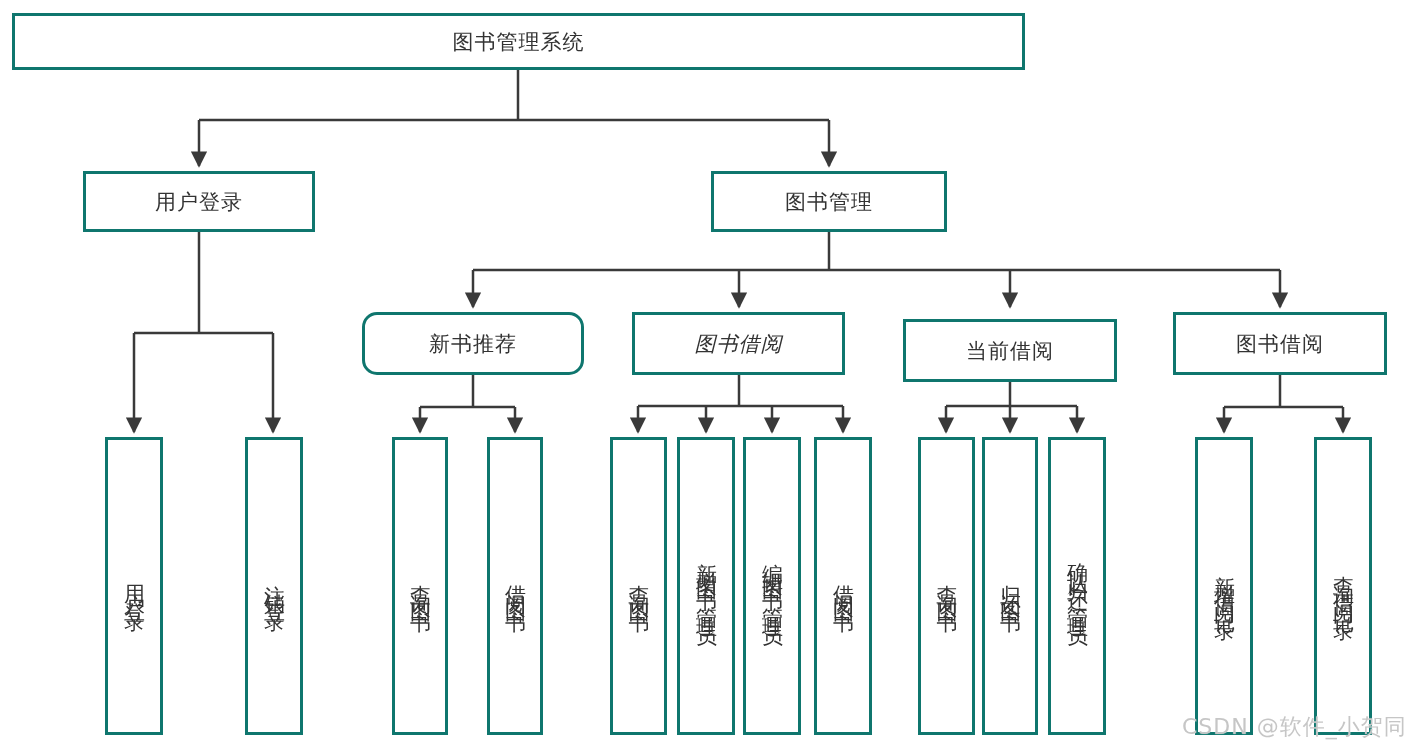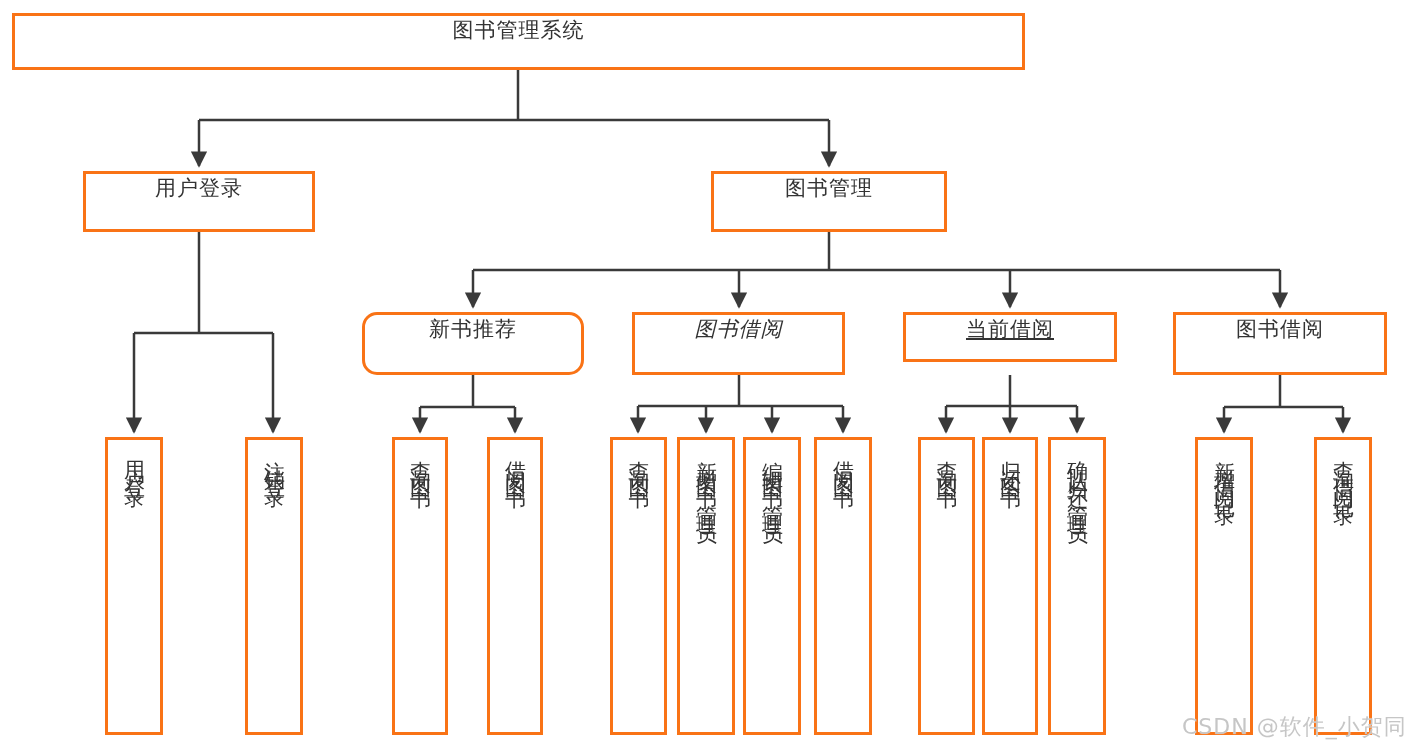--- a/index.html
+++ b/index.html
@@ -9,36 +9,36 @@
     background:#ffffff;
     font-family:"DejaVu Sans","Liberation Sans",sans-serif;
     color:#333333;
     overflow:hidden;
   }
   #connectors{position:absolute;left:0;top:0;z-index:1;}
   .node{
     position:absolute;
     box-sizing:border-box;
     background:#ffffff;
-    border:3px solid #f97316;
-    display:flex;align-items:flex-start;justify-content:center;
+    border:3px solid #0f766e;
+    display:flex;align-items:center;justify-content:center;
     z-index:2;
     font-size:21px;
     letter-spacing:1px;
     white-space:nowrap;
   }
   
   .root{left:12px;top:13px;width:1013px;height:57px;}
   
   .n-userlogin{left:83px;top:171px;width:232px;height:61px;}
   .n-bookmgmt{left:711px;top:171px;width:236px;height:61px;}
   
   .n-newbook{left:362px;top:312px;width:222px;height:63px;border-radius:15px;}
   .n-borrow{left:632px;top:312px;width:213px;height:63px;font-style:italic;}
-  .n-current{left:903px;top:312px;width:214px;height:50px;text-decoration:underline;}
+  .n-current{left:903px;top:319px;width:214px;height:63px;}
   .n-records{left:1173px;top:312px;width:214px;height:63px;}
   
   .leaf{
     top:437px;height:298px;
     padding:4px 0;
   }
   .leaf .vtext{
     writing-mode:vertical-rl;
     text-orientation:mixed;
     letter-spacing:9px;

